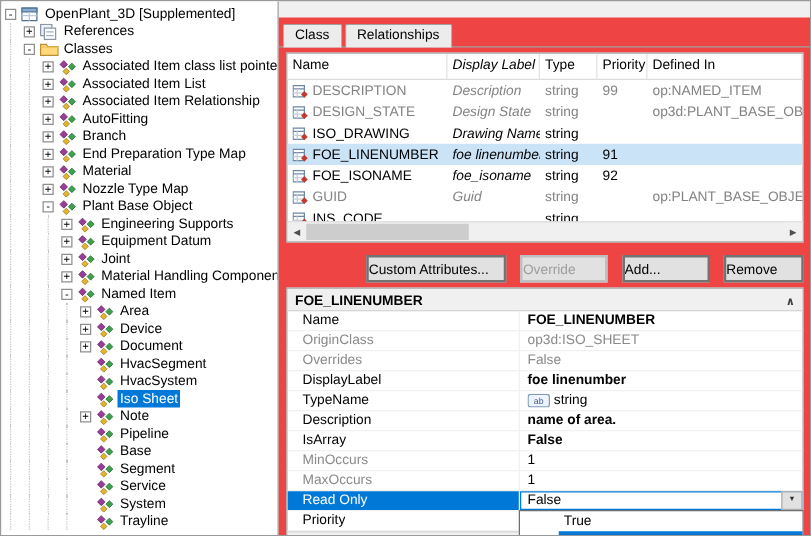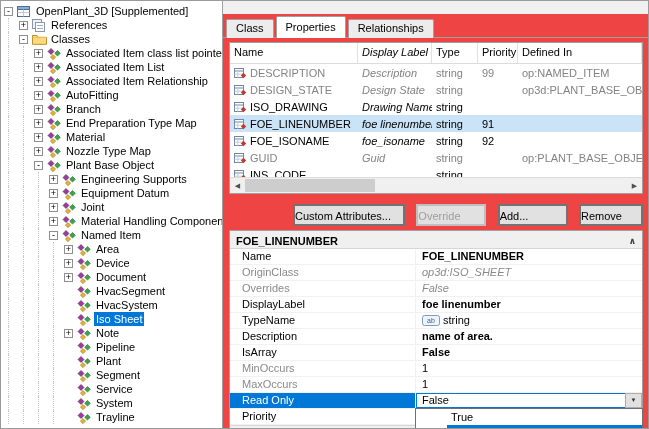--- a/index.html
+++ b/index.html
@@ -86,21 +86,21 @@
   }
   .pg-chevron { margin-left:auto; font-size:9px; color:#404040; line-height:10px; }
   .pg-row { display:flex; height:16px; line-height:15px; box-sizing:border-box; border-bottom:1px solid #f1f1f1; }
   .pg-label {
     width:186px; flex:none; box-sizing:border-box; padding-left:12px;
     border-right:1px solid #f1f1f1; overflow:hidden; white-space:nowrap;
   }
   .pg-value { flex:1; padding-left:6px; overflow:hidden; white-space:nowrap; position:relative; display:flex; align-items:center; }
   .pg-value .ticon { margin-right:3px; display:flex; flex:none; }
   .vbold { font-weight:bold; }
-  .vgray { color:#8a8a8a;font-style:italic; }
+  .vgray { color:#8a8a8a; }
   .lgray { color:#8a8a8a; }
   .pg-row.selected .pg-label { background:#0078d7; color:#fff; }
   .pg-row.selected .pg-value { box-shadow:inset 0 0 0 1px #0078d7; }
   .combo-btn {
     position:absolute; right:0; top:0; bottom:0; width:17px; box-sizing:border-box;
     background:#e1e1e1; border:1px solid #adadad; display:flex; align-items:center; justify-content:center;
     font-size:6px; color:#333;
   }
   .pg-category {
     height:19px; box-sizing:border-box; background:#f0f0f0; border-top:1px solid #d6d6d6;
@@ -470,21 +470,21 @@
           <span class="indent"></span>
           <span class="indent"></span>
           <span class="exp-leaf"></span>
           <span class="tree-icon">
             <svg width="14" height="13" viewBox="0 0 14 13">
               <path d="M4 1.5 L7 4.5 L4 7.5 L1 4.5 Z" fill="#9b3d97" stroke="#5e2060" stroke-width="0.6"></path>
               <path d="M10.5 3.5 L13.3 6.3 L10.5 9.1 L7.7 6.3 Z" fill="#3fa04d" stroke="#1e6b2d" stroke-width="0.6"></path>
               <path d="M6 7.5 L8.6 10.1 L6 12.7 L3.4 10.1 Z" fill="#e3b42f" stroke="#9c7a14" stroke-width="0.6"></path>
             </svg>
           </span>
-          <span class="tree-label">Plant</span>
+          <span class="tree-label">Base</span>
         </div>
         <div class="tree-row">
           <span class="indent"></span>
           <span class="indent"></span>
           <span class="indent"></span>
           <span class="indent"></span>
           <span class="exp-leaf"></span>
           <span class="tree-icon">
             <svg width="14" height="13" viewBox="0 0 14 13">
               <path d="M4 1.5 L7 4.5 L4 7.5 L1 4.5 Z" fill="#9b3d97" stroke="#5e2060" stroke-width="0.6"></path>
@@ -538,21 +538,20 @@
             </svg>
           </span>
           <span class="tree-label">Trayline</span>
         </div>
       </div>
   </div>
 
   <div class="right-pane">
     <div class="tabs">
         <span class="tab">Class</span>
-        <span class="tab active">Properties</span>
         <span class="tab">Relationships</span>
       </div>
     <div class="tabline"></div>
 
     <div class="ptable">
       <div class="thead">
           <div class="th c0">Name</div>
           <div class="th c1">Display Label</div>
           <div class="th c2">Type</div>
           <div class="th c3">Priority</div>

